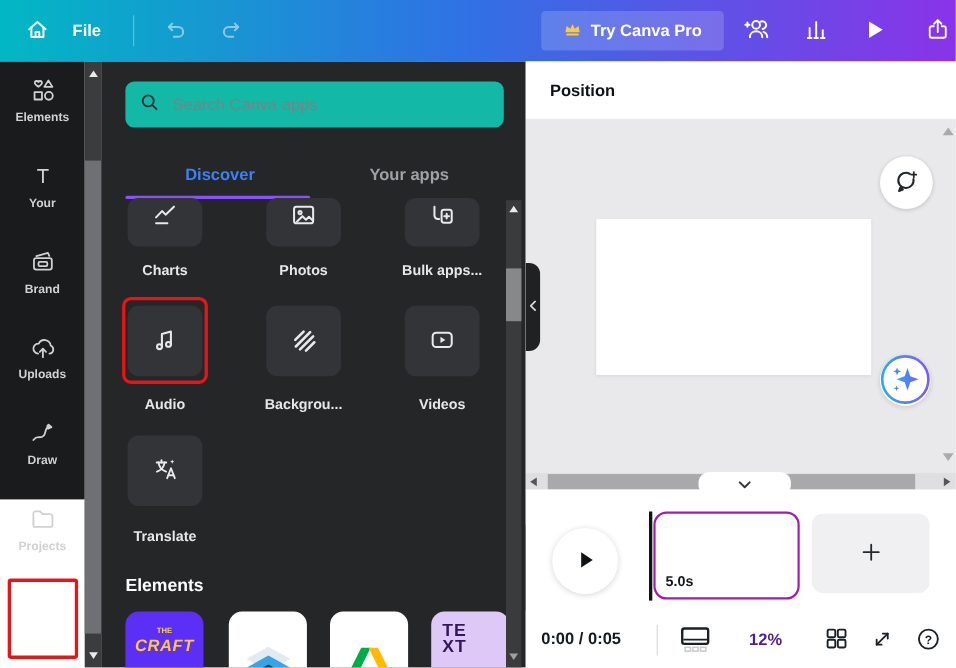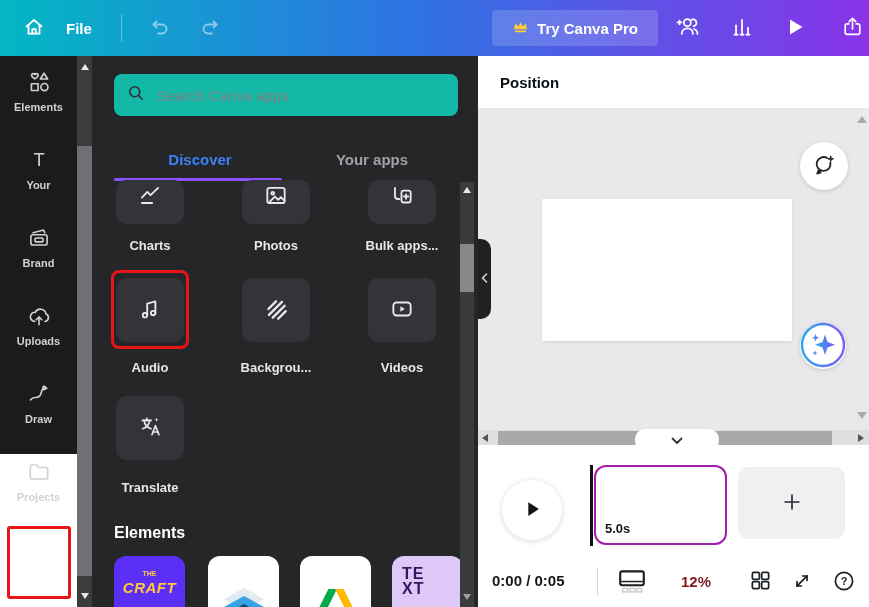--- a/index.html
+++ b/index.html
@@ -85,21 +85,21 @@
   .clip .dur{position:absolute;left:9px;bottom:7px;font-size:13px;font-weight:700;color:#14181c;}
   .playline{left:112px;top:20px;width:3px;height:81px;background:#101214;}
   .plus-btn{left:260px;top:22px;width:107px;height:72px;background:#f0f0f2;border:none;border-radius:10px;cursor:pointer;
     display:flex;align-items:center;justify-content:center;}
   .statusbar{position:absolute;left:0;top:499px;width:391px;height:52px;background:#fff;}
   .statusbar>*{position:absolute;}
   .sb-time{left:14px;top:17px;font-size:15px;font-weight:700;color:#14191d;}
   .sb-div{left:119px;top:13px;width:1px;height:28px;background:#d8d9db;}
   .icon-btn{border:none;background:transparent;cursor:pointer;display:flex;align-items:center;justify-content:center;padding:0;}
   .sb-view{left:134px;top:10px;width:40px;height:34px;}
-  .sb-zoom{left:192px;top:17px;width:52px;text-align:center;font-size:15px;font-weight:700;color:#7f1d1d;background:none;border:none;cursor:pointer;}
+  .sb-zoom{left:192px;top:17px;width:52px;text-align:center;font-size:15px;font-weight:700;color:#4c1d95;background:none;border:none;cursor:pointer;}
   .sb-grid{left:266px;top:12px;width:32px;height:30px;}
   .sb-full{left:308px;top:12px;width:32px;height:30px;}
   .sb-help{left:350px;top:12px;width:32px;height:30px;}
 </style>
 </head>
 <body>
 
 <div class="app">
 
   <header class="topbar">

